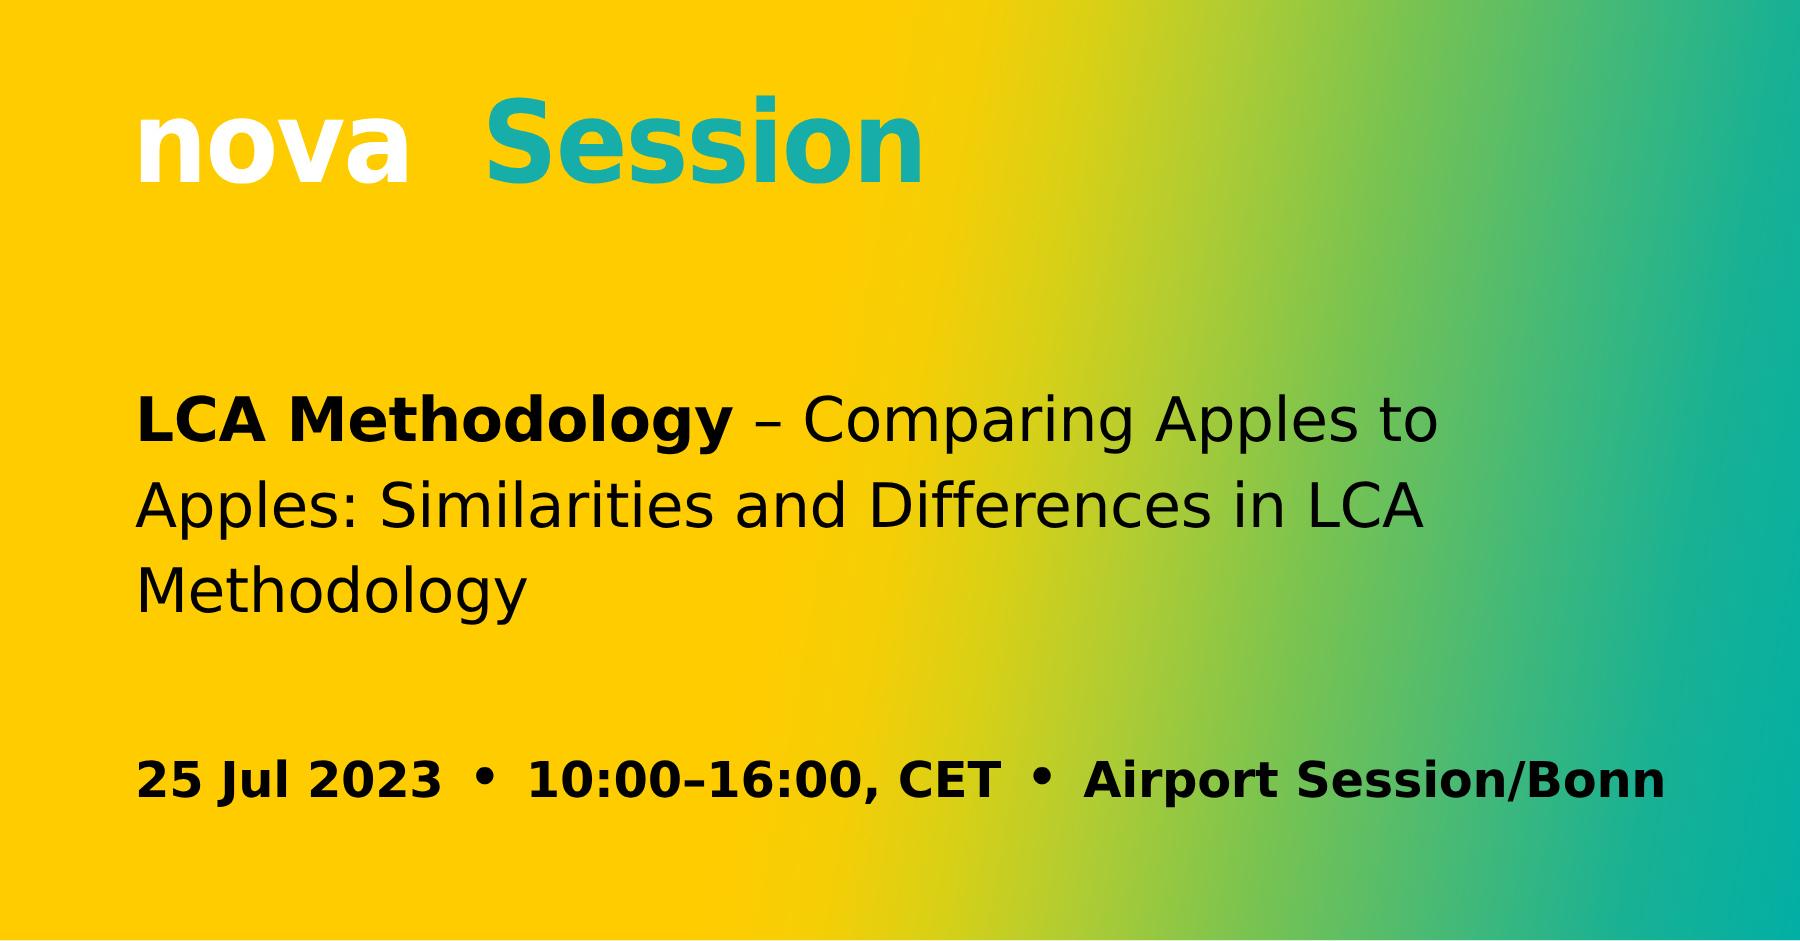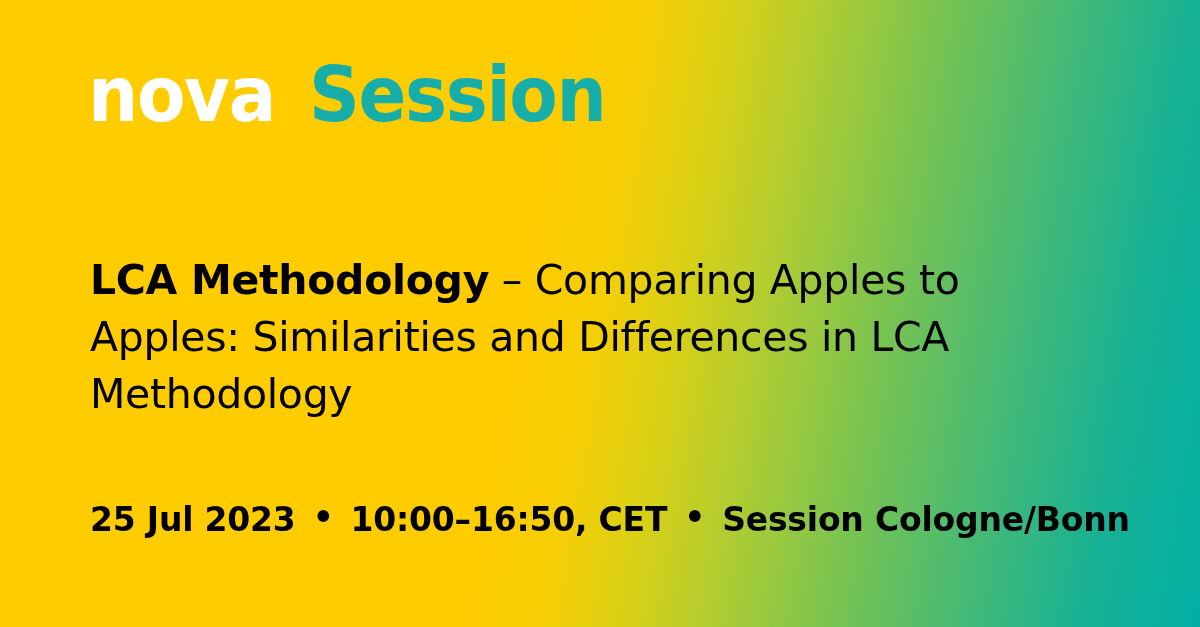--- a/index.html
+++ b/index.html
@@ -34,20 +34,21 @@
 
   
   #logo {
     position: absolute;
     left: 88px;
     top: 57px;
     display: flex;
     align-items: center;
     white-space: nowrap;
     line-height: 1;
+    gap: 12px;
   }
 
   .logo-word {
     font-family: "DejaVu Sans", sans-serif;
     font-weight: 700;
     font-size: 76px;
     letter-spacing: -1.5px;
     transform: scaleX(0.93);
     transform-origin: left bottom;
   }
@@ -107,18 +108,18 @@
     <span class="logo-word logo-session">Session</span>
   </div>
 
   <h1 id="title">
     <span class="strong">LCA Methodology</span><span> – </span><span>Comparing Apples to Apples: Similarities and Differences in LCA Methodology</span>
   </h1>
 
   <div id="details">
     <span>25 Jul 2023</span>
     <span class="sep">•</span>
-    <span>10:00–16:50, CET</span>
+    <span>10:00–16:00, CET</span>
     <span class="sep">•</span>
-    <span>Session Cologne/Bonn</span>
+    <span>Airport Session/Bonn</span>
   </div>
 
 </div>
 
 </body></html>

